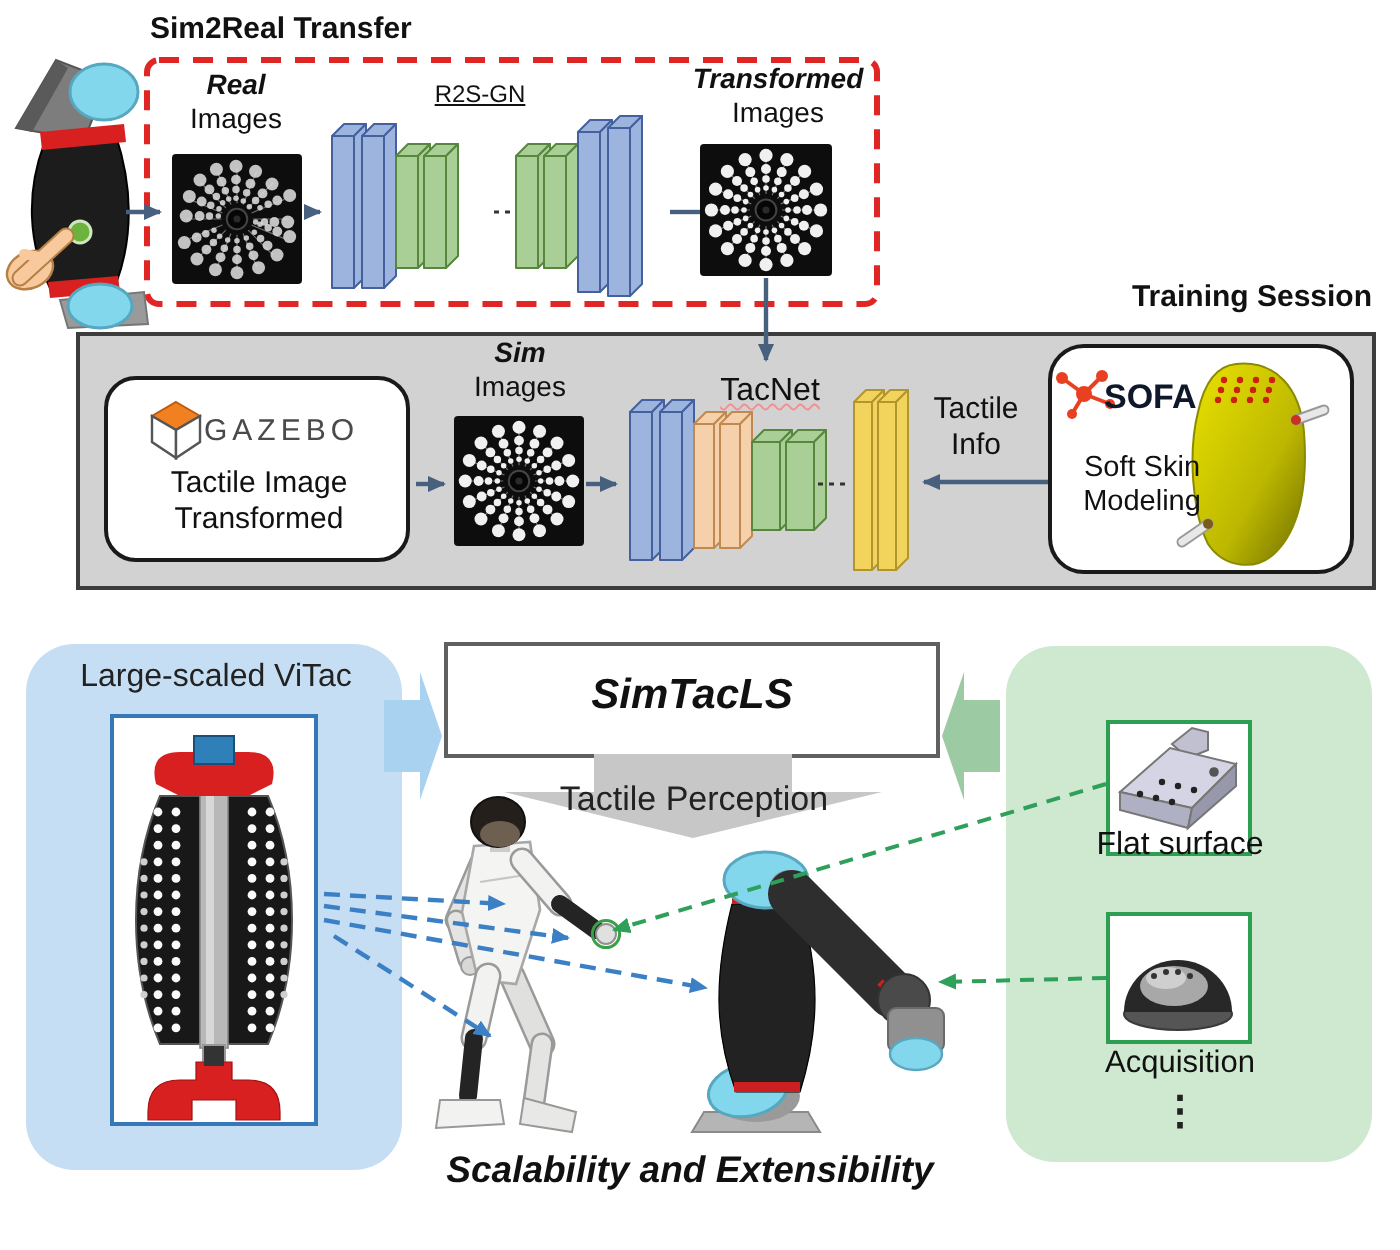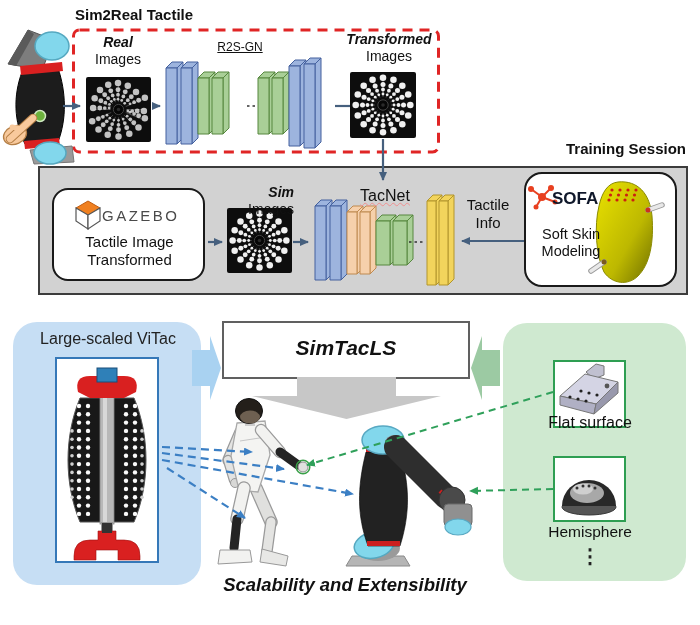--- a/index.html
+++ b/index.html
@@ -585,21 +585,21 @@
         <line x1="162" y1="447" x2="252" y2="452" stroke="#3b7fc4" stroke-width="2.2" stroke-dasharray="8 5" marker-end="url(#mB)"></line>
         <line x1="162" y1="453" x2="284" y2="469" stroke="#3b7fc4" stroke-width="2.2" stroke-dasharray="8 5" marker-end="url(#mB)"></line>
         <line x1="162" y1="460" x2="353" y2="494" stroke="#3b7fc4" stroke-width="2.2" stroke-dasharray="8 5" marker-end="url(#mB)"></line>
         <line x1="167" y1="468" x2="245" y2="518" stroke="#3b7fc4" stroke-width="2.2" stroke-dasharray="8 5" marker-end="url(#mB)"></line>
         <line x1="553" y1="392" x2="307" y2="465" stroke="#2fa05a" stroke-width="2" stroke-dasharray="7 5" marker-end="url(#mG)"></line>
         <line x1="553" y1="489" x2="470" y2="491" stroke="#2fa05a" stroke-width="2" stroke-dasharray="7 5" marker-end="url(#mG)"></line>
       </g>
     </svg>
 
   <div class="layer-text">
-    <div class="txt b" style="left:75px;top:6px;font-size:15px;">Sim2Real Tactile</div>
+    <div class="txt b" style="left:75px;top:6px;font-size:15px;">Sim2Real Transfer</div>
 
     <div class="txt ctr" style="left:83px;top:34px;width:70px;font-size:14px;">
       <span class="bi">Real</span><br>
       <span>Images</span>
     </div>
 
     <div class="txt ctr" style="left:200px;top:40px;width:80px;font-size:12px;text-decoration:underline;">R2S-GN</div>
 
     <div class="txt ctr" style="left:335px;top:31px;width:108px;font-size:14px;">
       <span class="bi">Transformed</span><br>
@@ -607,21 +607,21 @@
     </div>
 
     <div class="txt b" style="left:500px;top:140px;width:186px;font-size:15px;text-align:right;">Training Session</div>
 
     <div class="txt" style="left:102px;top:207px;font-size:15px;color:#4a4a4a;letter-spacing:2.5px;">GAZEBO</div>
     <div class="txt ctr" style="left:57px;top:233px;width:145px;font-size:15px;">
       <span>Tactile Image</span><br>
       <span>Transformed</span>
     </div>
 
-    <div class="txt ctr" style="left:226px;top:184px;width:68px;font-size:14px;text-align:right;">
+    <div class="txt ctr" style="left:226px;top:168px;width:68px;font-size:14px;">
       <span class="bi">Sim</span><br>
       <span>Images</span>
     </div>
 
     <div class="txt ctr wavy" style="left:352px;top:187px;width:66px;font-size:16px;">TacNet</div>
 
     <div class="txt ctr" style="left:456px;top:196px;width:64px;font-size:15px;">
       <span>Tactile</span><br>
       <span>Info</span>
     </div>
@@ -629,23 +629,24 @@
     <div class="txt b" style="left:552px;top:189px;font-size:17px;color:#0f172a;">SOFA</div>
     <div class="txt ctr" style="left:529px;top:226px;width:84px;font-size:14.5px;">
       <span>Soft Skin</span><br>
       <span>Modeling</span>
     </div>
 
     <div class="txt ctr" style="left:20px;top:330px;width:176px;font-size:16px;color:#222;">Large-scaled ViTac</div>
 
     <div class="txt ctr bi" style="left:222px;top:336px;width:248px;font-size:21px;">SimTacLS</div>
 
+    <div class="txt ctr" style="left:252px;top:390px;width:190px;font-size:17px;color:#222;">Tactile Perception</div>
 
 
     <div class="txt ctr" style="left:538px;top:414px;width:104px;font-size:16px;">Flat surface</div>
 
-    <div class="txt ctr" style="left:538px;top:523px;width:104px;font-size:15.5px;">Hemisphere</div>
+    <div class="txt ctr" style="left:538px;top:523px;width:104px;font-size:15.5px;">Acquisition</div>
 
     <div class="txt ctr b" style="left:580px;top:545px;width:20px;font-size:20px;color:#222;">⋮</div>
 
     <div class="txt ctr bi" style="left:205px;top:574px;width:280px;font-size:18.5px;">Scalability and Extensibility</div>
   </div>
 </div>
 
 </body></html>

